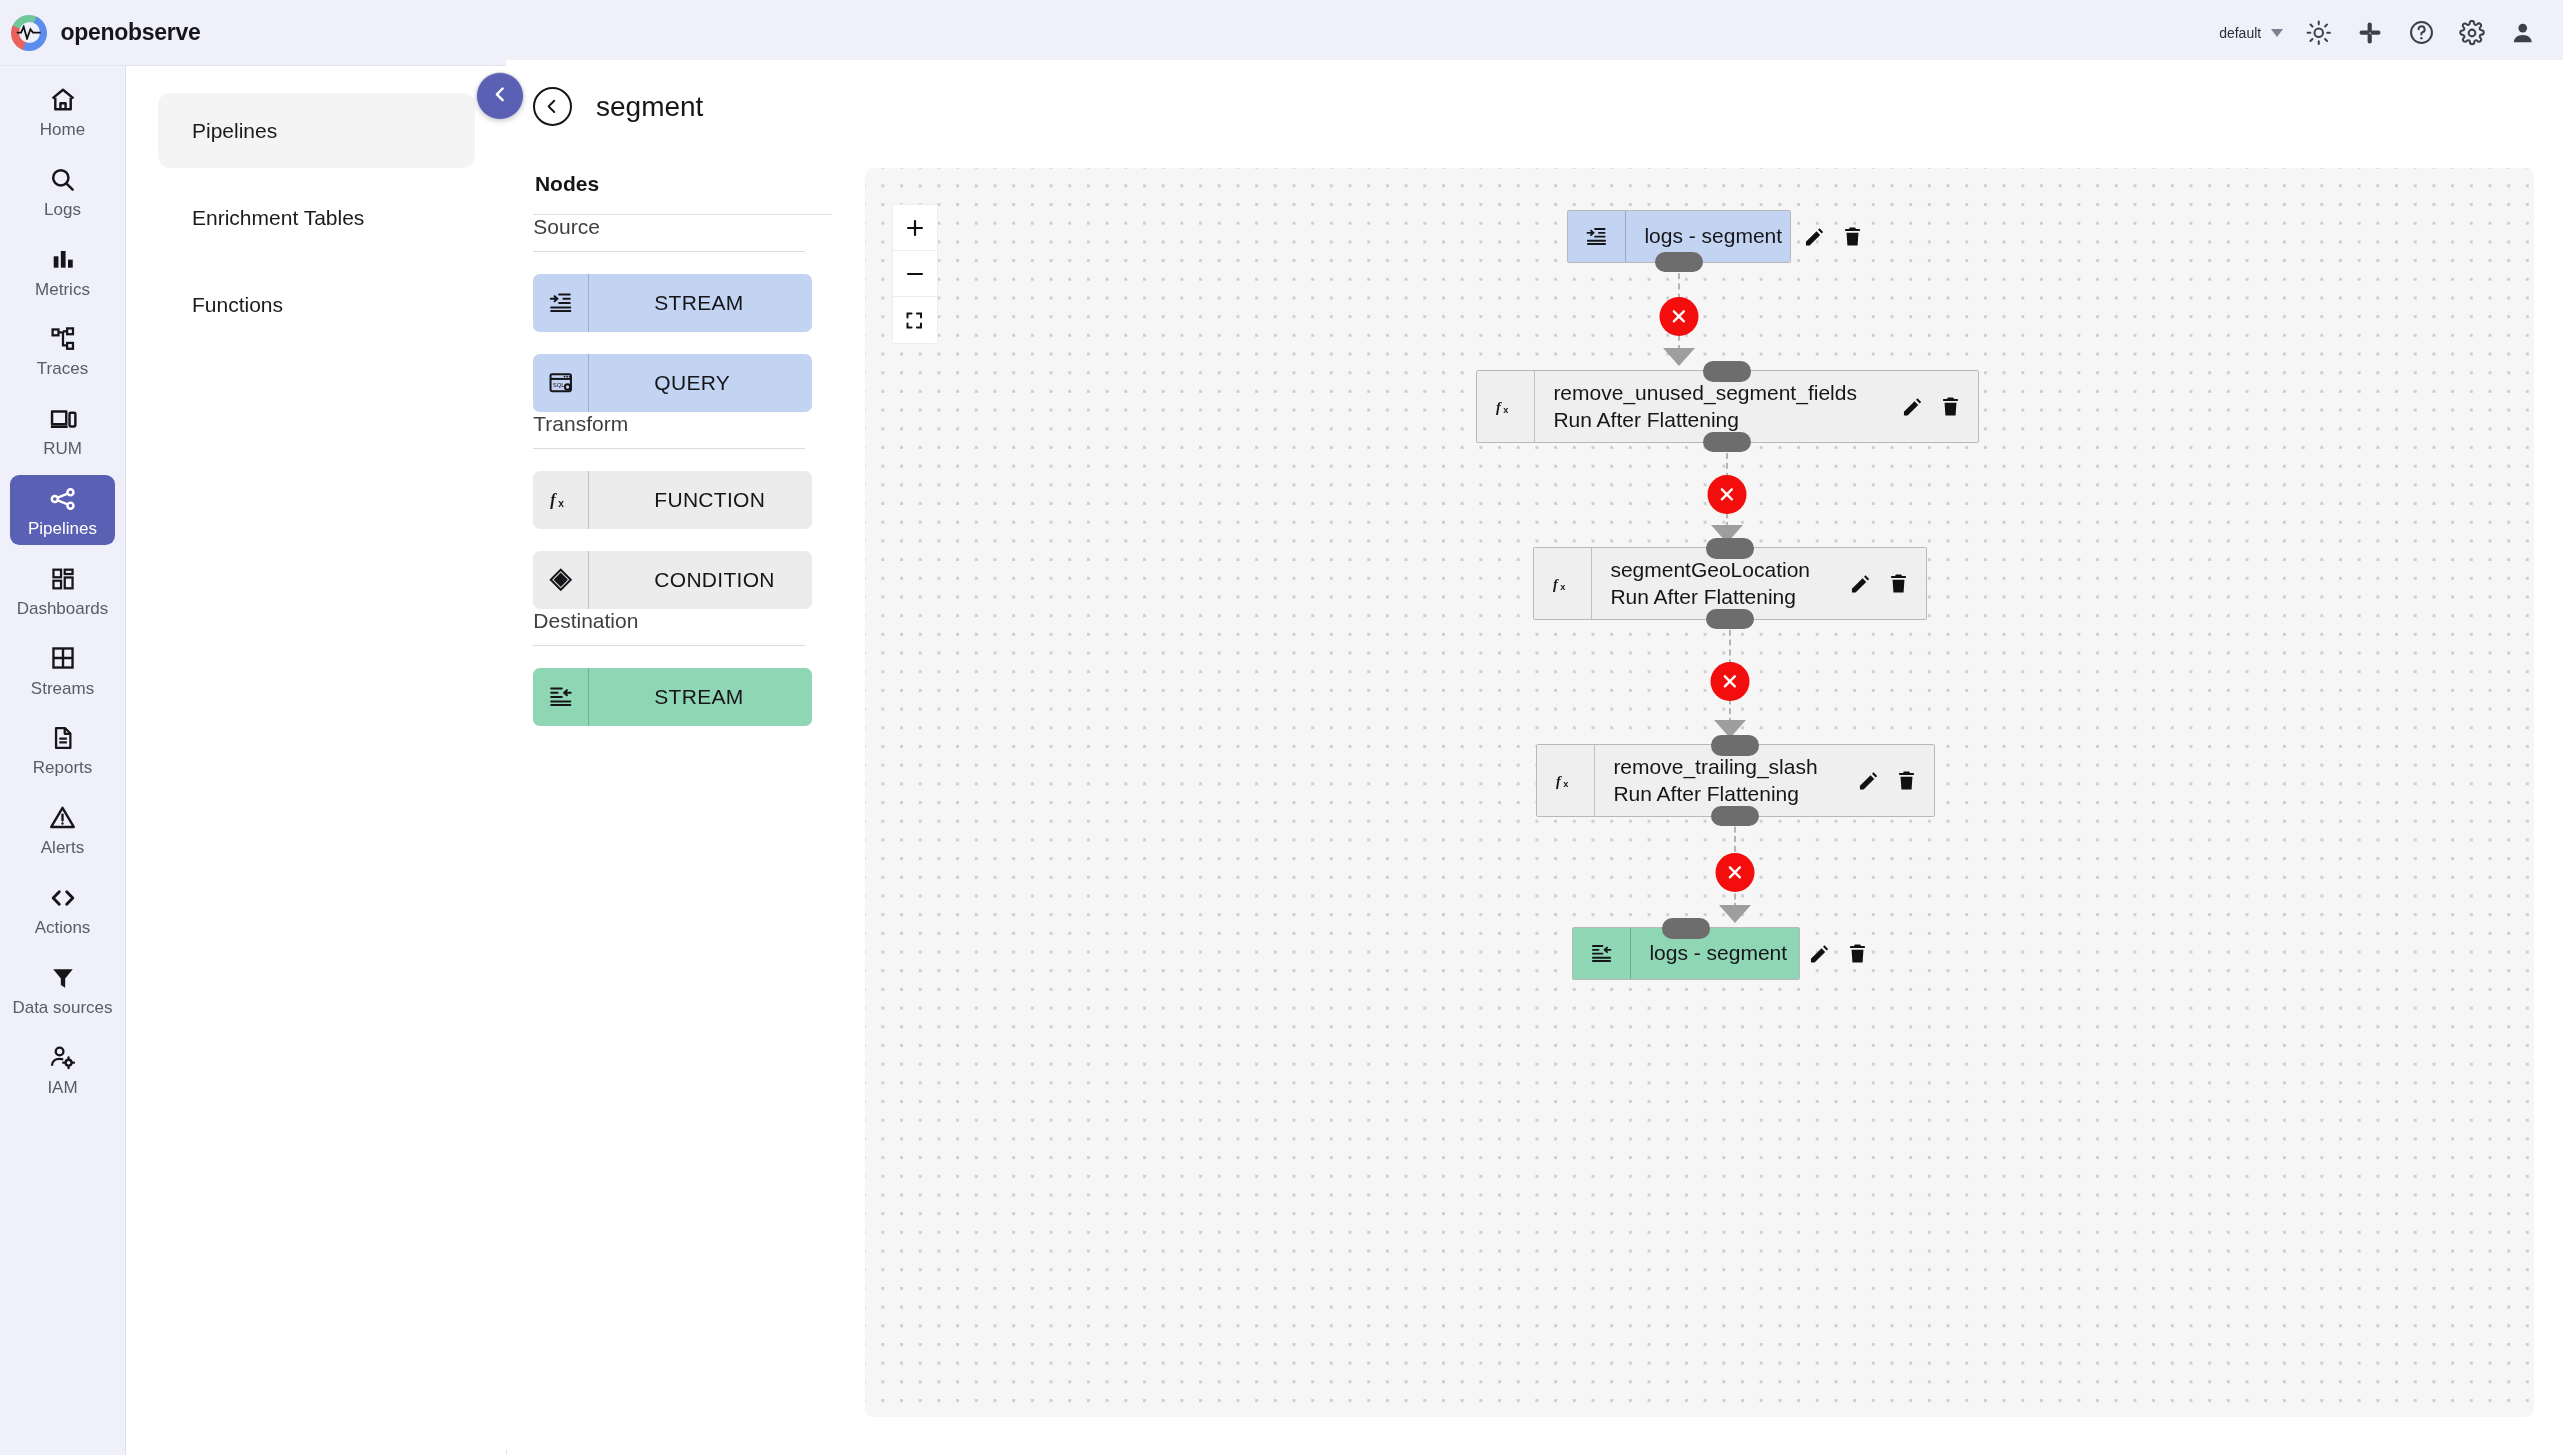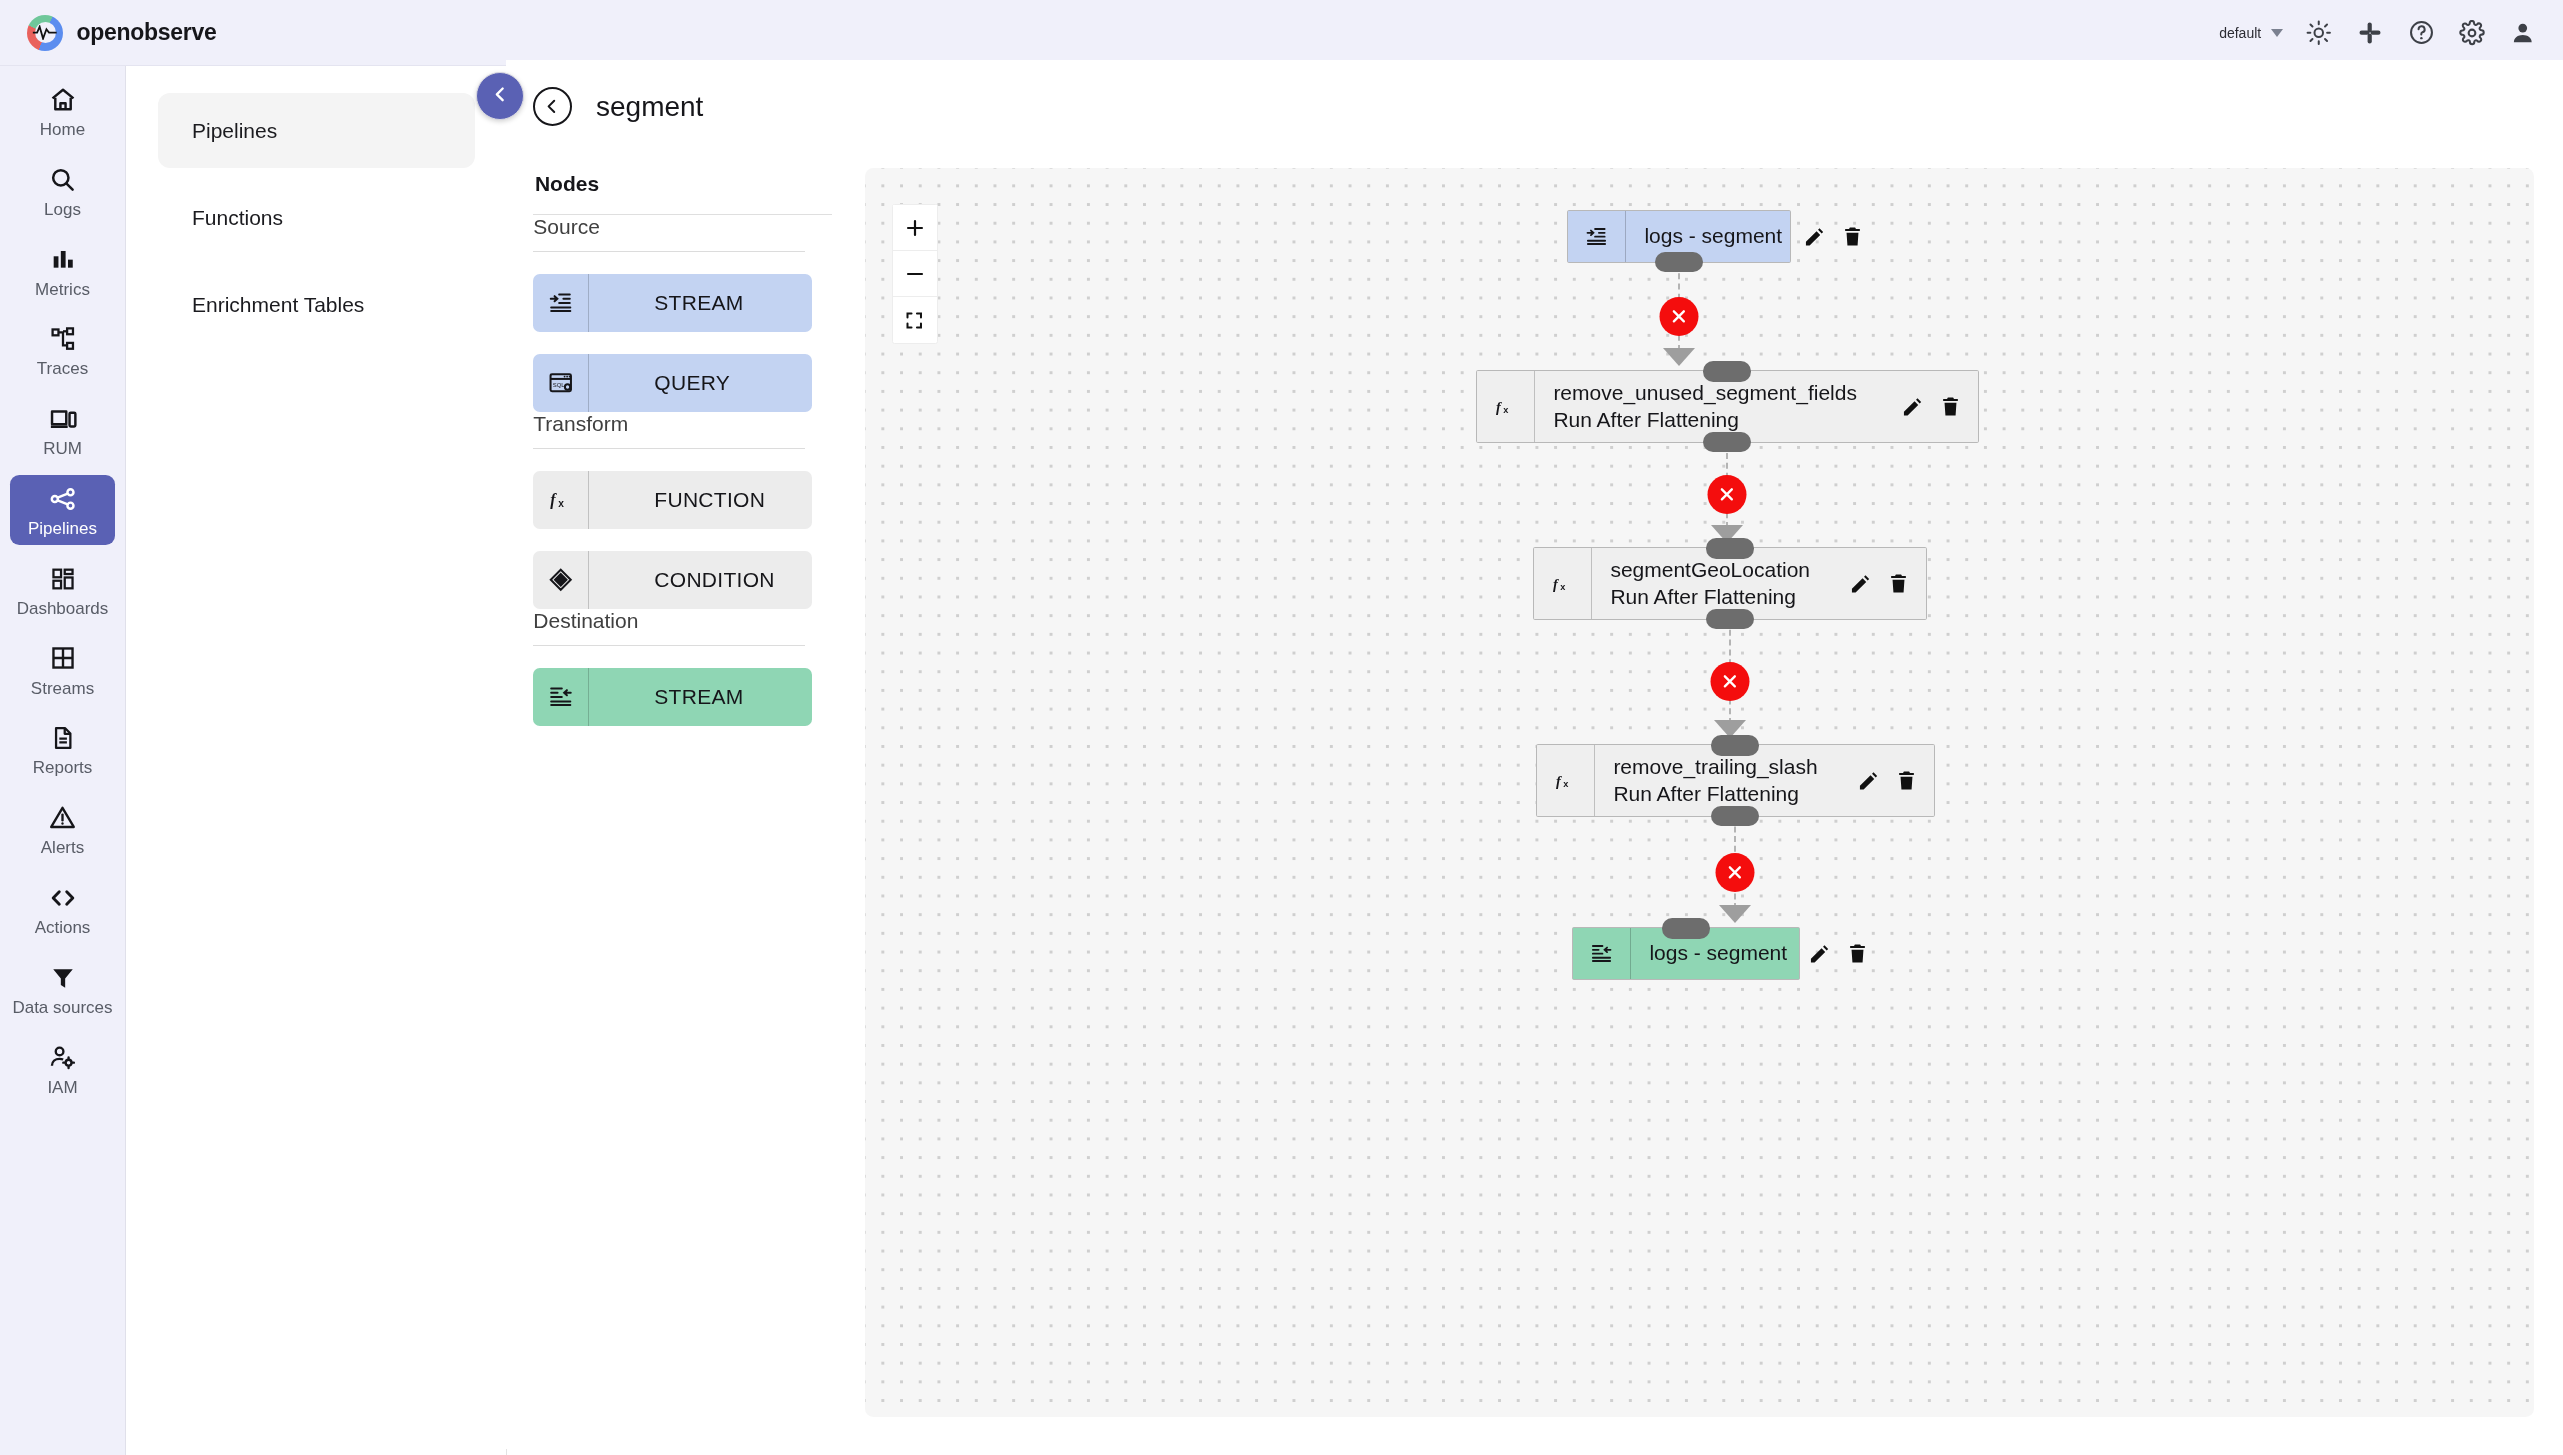--- a/index.html
+++ b/index.html
@@ -11,21 +11,21 @@
   }
 
   
   .topbar {
     position: absolute; top: 0; left: 0;
     width: 2563px; height: 66px;
     background: #f0f0fa;
     display: flex; align-items: center;
     border-bottom: 0.8px solid #e4e4f0;
   }
-  .brand { display: flex; align-items: center; gap: 13.6px; padding-left: 27px; }
+  .brand { display: flex; align-items: center; gap: 13.6px; padding-left: 11px; }
   .logo-ring {
     width: 36px; height: 36px; border-radius: 50%;
     background:
       conic-gradient(from 200deg,
         #e9615c 0deg 95deg,
         #6fc79a 95deg 185deg,
         #5b8def 185deg 360deg);
     display: flex; align-items: center; justify-content: center;
     position: relative;
   }
@@ -407,24 +407,24 @@
     </span>
     <span class="rl">IAM</span>
   </div>
 </div>
 
 <div class="subnav">
   <div class="subnav-item active">
     <span>Pipelines</span>
   </div>
   <div class="subnav-item">
+    <span>Enrichment Tables</span>
+  </div>
+  <div class="subnav-item">
     <span>Functions</span>
-  </div>
-  <div class="subnav-item">
-    <span>Enrichment Tables</span>
   </div>
 </div>
 
 <div class="collapse-fab">
   <span>
     <svg width="18.7" height="18.7" viewBox="0 0 24 24" fill="none" stroke="#ffffff" stroke-width="3" stroke-linecap="round" stroke-linejoin="round">
       <path d="M15 4.5 7.5 12 15 19.5"></path>
     </svg>
   </span>
 </div>

